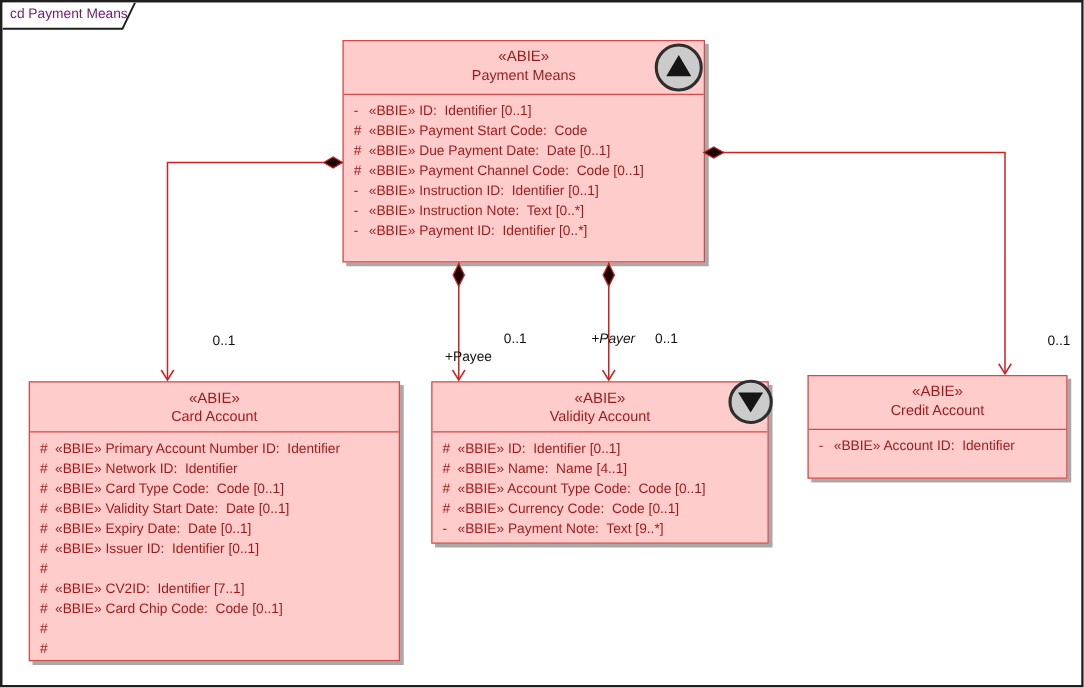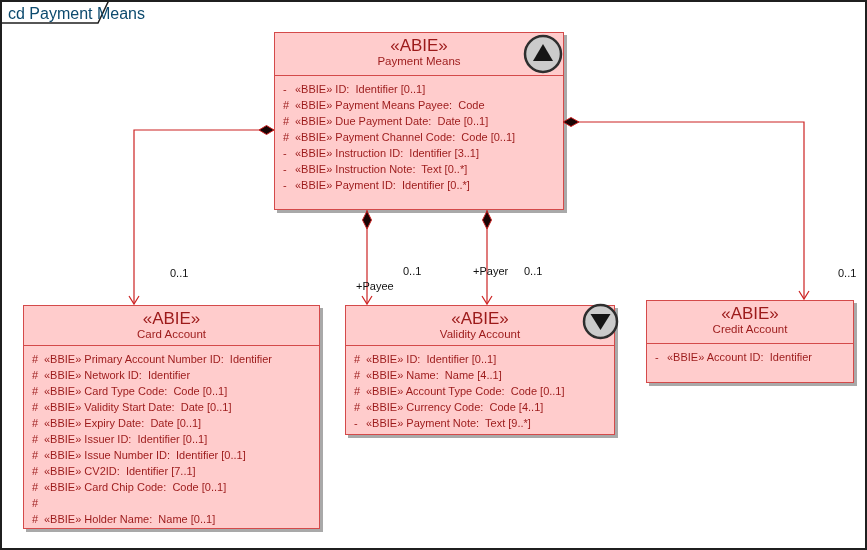--- a/index.html
+++ b/index.html
@@ -6,39 +6,39 @@
   #canvas {
     position:relative; width:867px; height:550px;
     background:#ffffff;
     border:2px solid #1f1f1f;
     box-sizing:border-box;
     font-family:"Liberation Sans", sans-serif;
     overflow:hidden;
   }
   #frame-label {
     position:absolute; top:3px; left:6px;
-    font-size:16px; color:#0c4a6e; white-space:pre;
+    font-size:11px; color:#701a75; white-space:pre;
   }
   
   .uml-class {
     position:absolute;
     background:#FFCCCC;
     border:1px solid #D44A4A;
     box-shadow:3px 3px 0 #a9a9a9;
     color:#9C1A1A;
     box-sizing:border-box;
     font-size:11px;
   }
   .uml-header {
     text-align:center;
     border-bottom:1px solid #D44A4A;
     padding-top:5px;
     box-sizing:border-box;
   }
-  .stereotype { font-size:17px; line-height:15px; }
+  .stereotype { font-size:12px; line-height:15px; }
   .class-name { font-size:11.5px; line-height:16px;text-align:center; }
   .attrs { padding-top:5px; }
   .attr-row { display:flex; height:16px; line-height:16px; }
   .vis { width:20px; padding-left:8px; box-sizing:border-box; flex:none; }
   .attr-text { white-space:pre; }
   
   .corner-icon { position:absolute; }
   
   .conn-label {
     position:absolute; font-size:11px; color:#111; white-space:pre;padding-left:30px;
@@ -59,33 +59,33 @@
       <div class="stereotype">«ABIE»</div>
       <div class="class-name">Payment Means</div>
     </div>
     <div class="attrs">
         <div class="attr-row">
           <span class="vis">-</span>
           <span class="attr-text">«BBIE» ID:  Identifier [0..1]</span>
         </div>
         <div class="attr-row">
           <span class="vis">#</span>
-          <span class="attr-text">«BBIE» Payment Means Payee:  Code</span>
+          <span class="attr-text">«BBIE» Payment Start Code:  Code</span>
         </div>
         <div class="attr-row">
           <span class="vis">#</span>
           <span class="attr-text">«BBIE» Due Payment Date:  Date [0..1]</span>
         </div>
         <div class="attr-row">
           <span class="vis">#</span>
           <span class="attr-text">«BBIE» Payment Channel Code:  Code [0..1]</span>
         </div>
         <div class="attr-row">
           <span class="vis">-</span>
-          <span class="attr-text">«BBIE» Instruction ID:  Identifier [3..1]</span>
+          <span class="attr-text">«BBIE» Instruction ID:  Identifier [0..1]</span>
         </div>
         <div class="attr-row">
           <span class="vis">-</span>
           <span class="attr-text">«BBIE» Instruction Note:  Text [0..*]</span>
         </div>
         <div class="attr-row">
           <span class="vis">-</span>
           <span class="attr-text">«BBIE» Payment ID:  Identifier [0..*]</span>
         </div>
       </div>
@@ -122,36 +122,34 @@
         <div class="attr-row">
           <span class="vis">#</span>
           <span class="attr-text">«BBIE» Expiry Date:  Date [0..1]</span>
         </div>
         <div class="attr-row">
           <span class="vis">#</span>
           <span class="attr-text">«BBIE» Issuer ID:  Identifier [0..1]</span>
         </div>
         <div class="attr-row">
           <span class="vis">#</span>
-          <span class="attr-text">«BBIE» Issue Number ID:  Identifier [0..1]</span>
         </div>
         <div class="attr-row">
           <span class="vis">#</span>
           <span class="attr-text">«BBIE» CV2ID:  Identifier [7..1]</span>
         </div>
         <div class="attr-row">
           <span class="vis">#</span>
           <span class="attr-text">«BBIE» Card Chip Code:  Code [0..1]</span>
         </div>
         <div class="attr-row">
           <span class="vis">#</span>
         </div>
         <div class="attr-row">
           <span class="vis">#</span>
-          <span class="attr-text">«BBIE» Holder Name:  Name [0..1]</span>
         </div>
       </div>
   </div>
 
   <div class="uml-class" style="left:343px; top:303px; width:270px; height:130px;">
     <div class="uml-header" style="height:40px;">
       <div class="stereotype">«ABIE»</div>
       <div class="class-name">Validity Account</div>
     </div>
     <div class="attrs">
@@ -162,21 +160,21 @@
         <div class="attr-row">
           <span class="vis">#</span>
           <span class="attr-text">«BBIE» Name:  Name [4..1]</span>
         </div>
         <div class="attr-row">
           <span class="vis">#</span>
           <span class="attr-text">«BBIE» Account Type Code:  Code [0..1]</span>
         </div>
         <div class="attr-row">
           <span class="vis">#</span>
-          <span class="attr-text">«BBIE» Currency Code:  Code [4..1]</span>
+          <span class="attr-text">«BBIE» Currency Code:  Code [0..1]</span>
         </div>
         <div class="attr-row">
           <span class="vis">-</span>
           <span class="attr-text">«BBIE» Payment Note:  Text [9..*]</span>
         </div>
       </div>
     <div class="corner-icon" style="top:-3px; right:-5px; width:37px; height:37px;">
       <svg width="37" height="37" viewBox="0 0 37 37">
         <circle cx="18.5" cy="18.5" r="16.5" fill="#cbcbcb" stroke="#2e2e2e" stroke-width="2.5"></circle>
         <polygon points="18.5,27 8.5,11 28.5,11" fill="#151515"></polygon>
@@ -224,17 +222,17 @@
       <path d="M797,289 L802,297 L807,289" fill="none" stroke="#CC2222" stroke-width="1.2"></path>
       <polygon points="561,120 569,115.5 577,120 569,124.5" fill="#1a0505" stroke="#CC2222"></polygon>
     </g>
   </svg>
 
   <div id="frame-label">cd Payment Means</div>
 
   <div class="conn-label" style="left:138px; top:265px;">0..1</div>
   <div class="conn-label" style="left:324px; top:278px;">+Payee</div>
   <div class="conn-label" style="left:371px; top:263px;">0..1</div>
-  <div class="conn-label" style="left:441px; top:263px;">+Payer</div>
+  <div class="conn-label" style="left:441px; top:263px;font-style:italic;">+Payer</div>
   <div class="conn-label" style="left:492px; top:263px;">0..1</div>
   <div class="conn-label" style="left:806px; top:265px;">0..1</div>
 
 </div>
 
 </body></html>

